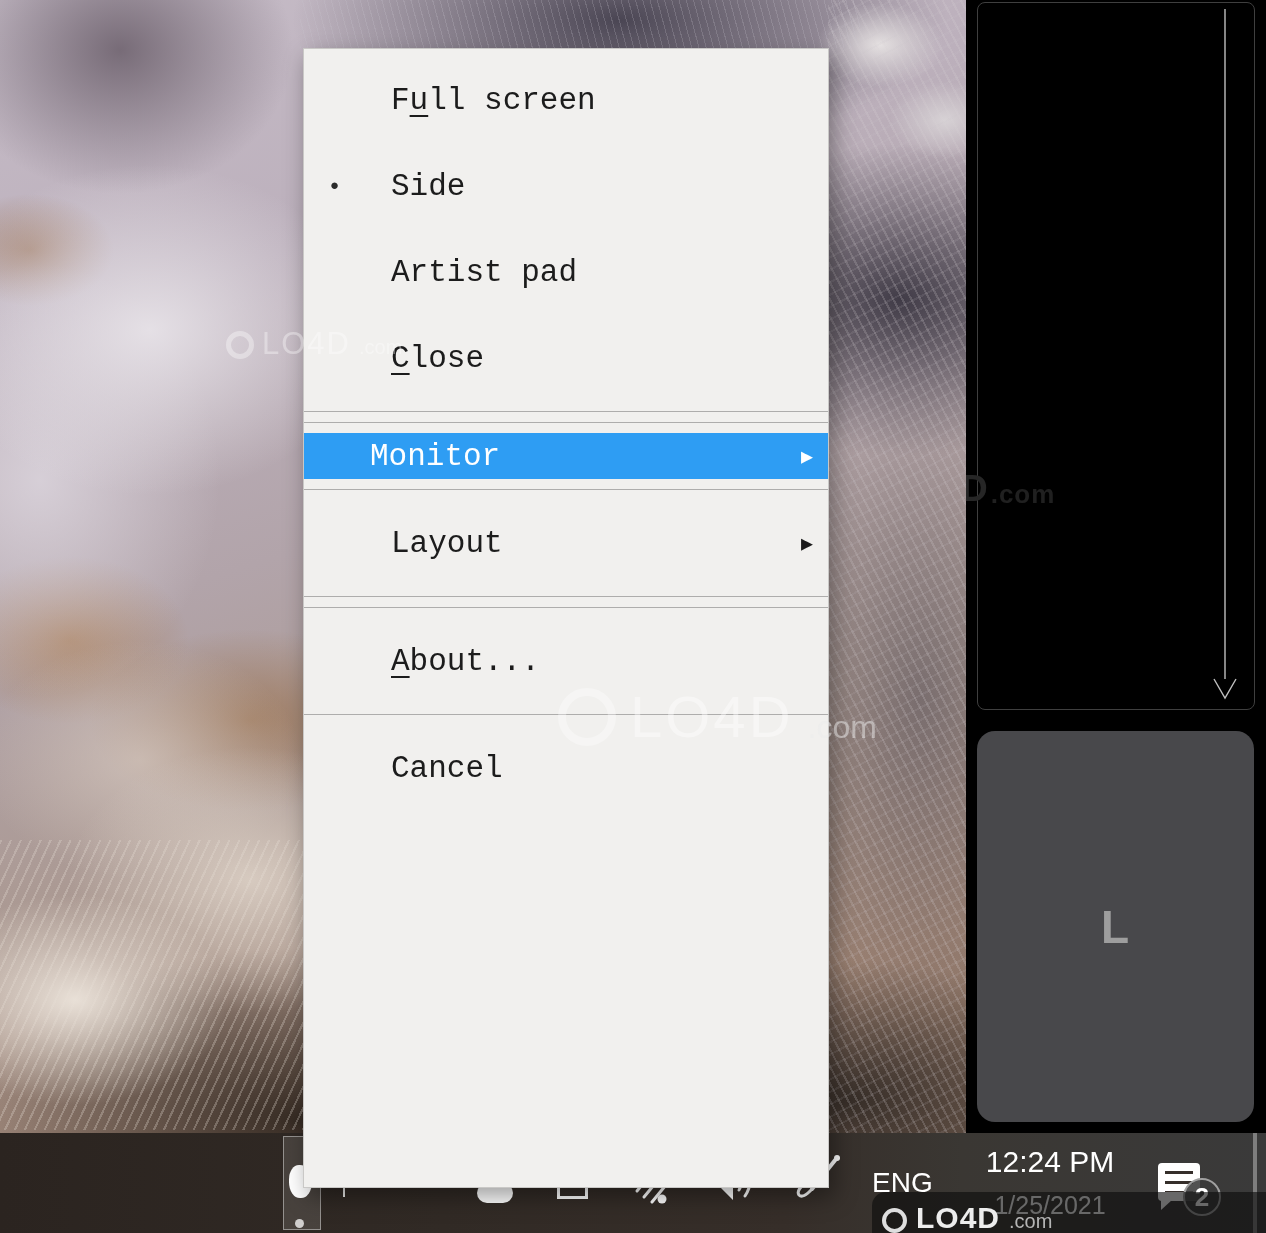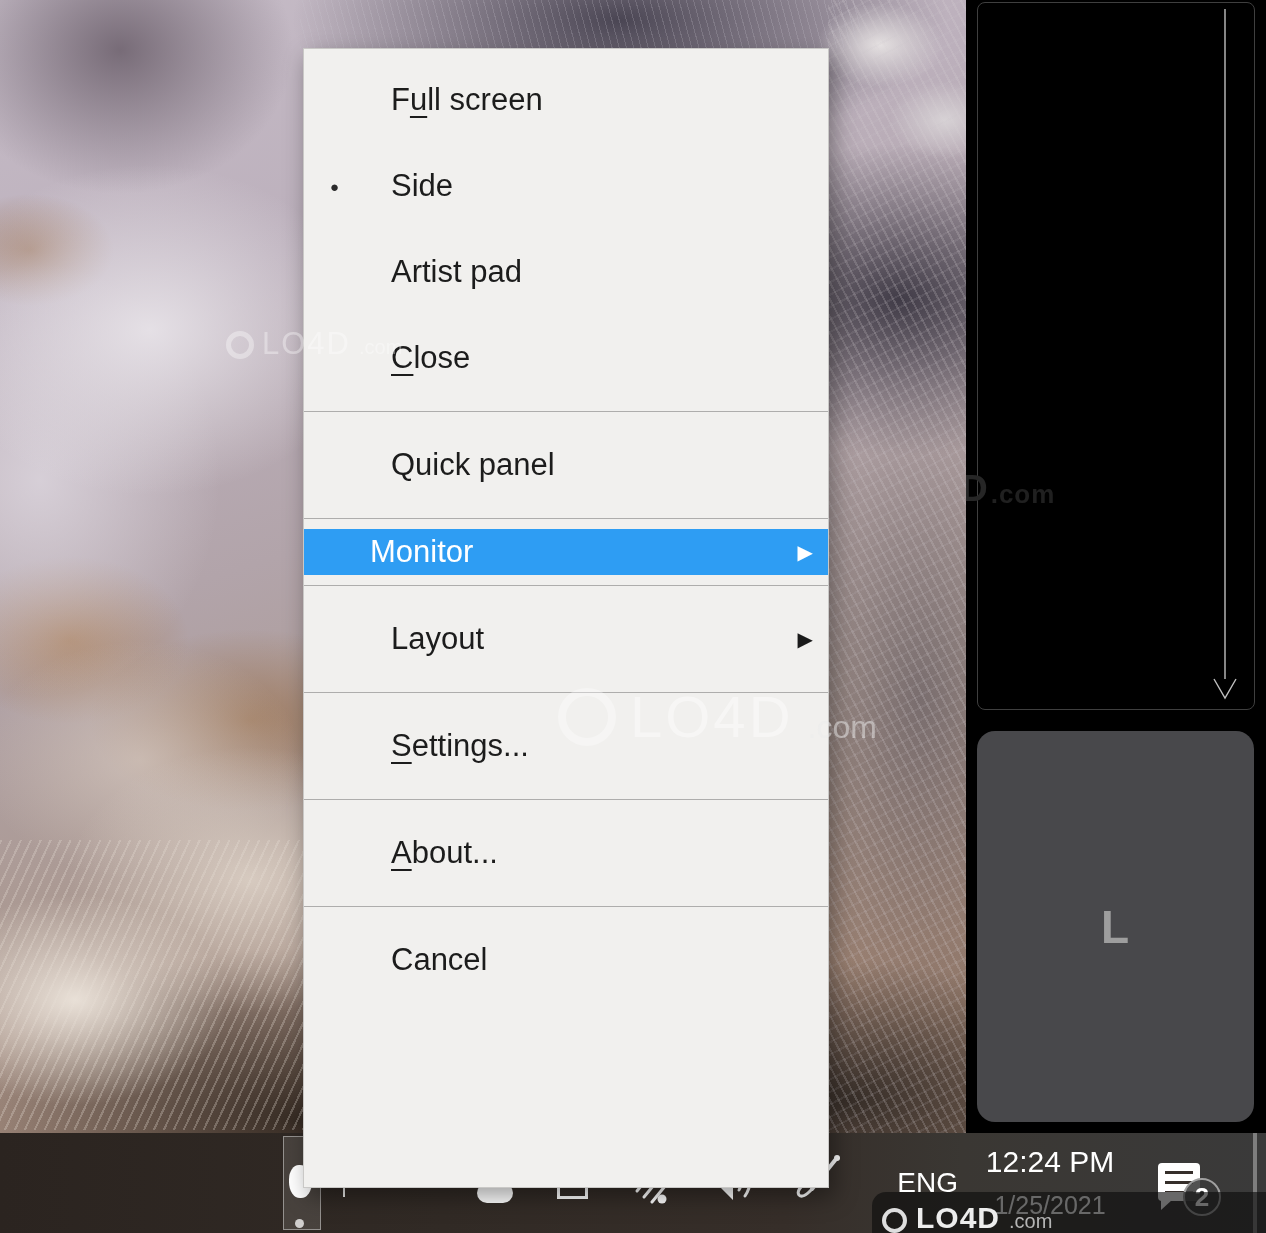--- a/index.html
+++ b/index.html
@@ -88,21 +88,21 @@
   }
   .hidden-icons-mark{
     position:absolute;left:343px;top:52px;width:8px;height:12px;
     border-left:2px solid #fff;border-top:2px solid #fff;opacity:.9;
   }
   .ti-pill{position:absolute;left:477px;top:50px;width:36px;height:20px;background:#fff;border-radius:10px;}
   .ti-window{position:absolute;left:557px;top:40px;width:31px;height:26px;border:3px solid #fff;}
   .ti-svg{position:absolute;}
   .lang{
     position:absolute;left:872px;top:0;width:86px;height:100px;line-height:100px;
-    text-align:right;color:#fff;font-size:28px;
+    text-align:left;color:#fff;font-size:28px;
   }
   .clock{position:absolute;left:972px;top:0;width:156px;height:100px;color:#fff;text-align:center;}
   .clock .time{position:absolute;left:0;width:100%;top:12px;font-size:30px;}
   .clock .date{position:absolute;left:0;width:100%;top:58px;font-size:25px;}
   .action-icon{
     position:absolute;left:1158px;top:30px;width:42px;height:38px;background:#fff;border-radius:4px;
   }
   .action-icon .ac-lines{
     position:absolute;left:7px;right:7px;top:8px;height:21px;
     background:repeating-linear-gradient(180deg,#352e2a 0 3.5px, transparent 3.5px 10px);
@@ -116,21 +116,21 @@
     background:rgba(58,58,58,.88);border:2px solid #a0a0a0;color:#fff;
     font-size:26px;font-weight:bold;display:flex;align-items:center;justify-content:center;z-index:3;
   }
   .edge-sliver{position:absolute;left:1253px;top:0;width:4px;height:100px;background:#8b8b8b;opacity:.85;}
 
   
   #context-menu{
     position:absolute;left:303px;top:48px;width:526px;height:1140px;z-index:5;
     background:#f1f0ee;border:1px solid #c9c8c6;
     box-shadow:5px 9px 22px rgba(0,0,0,.38);
-    padding-top:8px;overflow:hidden;
+    padding-top:8px;overflow:hidden;font-family:Liberation Mono, monospace;
   }
   .menu-item{
     position:relative;height:86px;display:flex;align-items:center;
     padding-left:87px;font-size:31px;color:#1c1c1c;cursor:default;
   }
   .menu-item u{text-decoration-thickness:2px;text-underline-offset:6px;}
   .menu-item .radio{
     position:absolute;left:26px;top:50%;transform:translateY(-50%);
     font-size:15px;color:#2b2b2b;
   }
@@ -247,37 +247,31 @@
         <span class="radio">●</span>
         <span>Side</span>
       </div>
       <div class="menu-item">
         <span>Artist pad</span>
       </div>
       <div class="menu-item">
         <span><u>C</u>lose</span>
       </div>
       <div class="sep"></div>
-      <div class="menu-item">
-        <span>Quick panel</span>
-      </div>
       <div class="sep"></div>
       <div class="menu-item highlight">
         <span>Monitor</span>
         <span class="arrow">▶</span>
       </div>
       <div class="sep"></div>
       <div class="menu-item">
         <span>Layout</span>
         <span class="arrow">▶</span>
       </div>
       <div class="sep"></div>
-      <div class="menu-item">
-        <span><u>S</u>ettings...</span>
-      </div>
       <div class="sep"></div>
       <div class="menu-item">
         <span><u>A</u>bout...</span>
       </div>
       <div class="sep"></div>
       <div class="menu-item">
         <span>Cancel</span>
       </div>
     </div>
 

